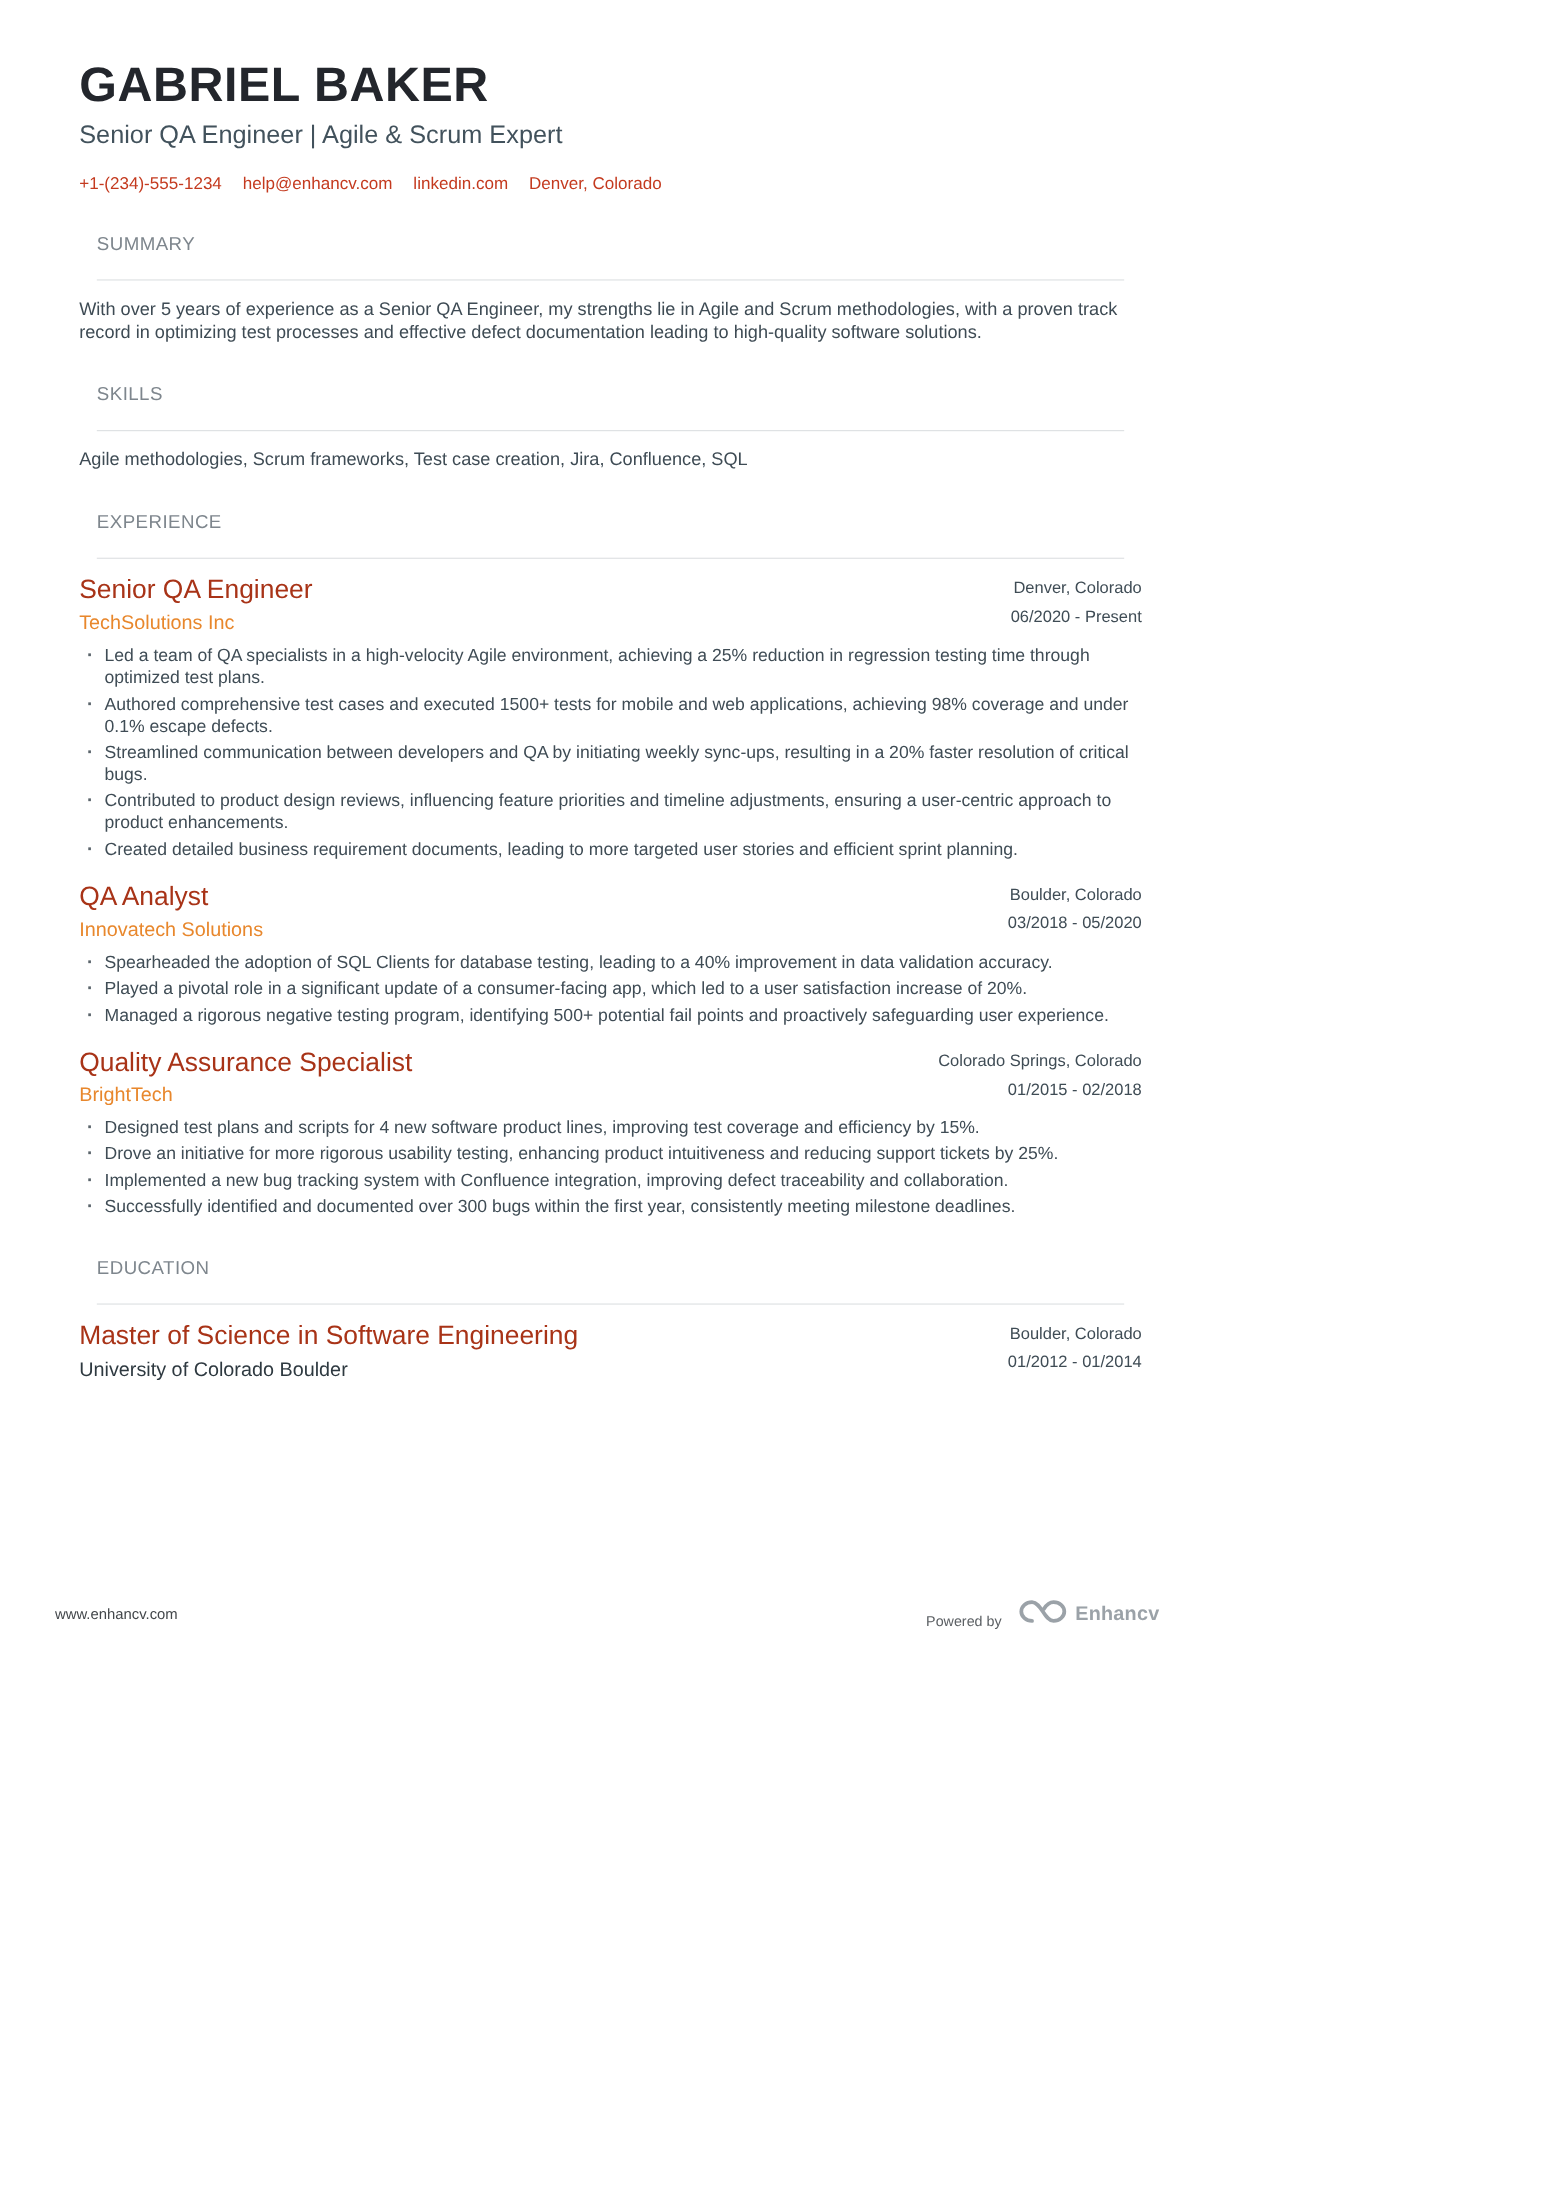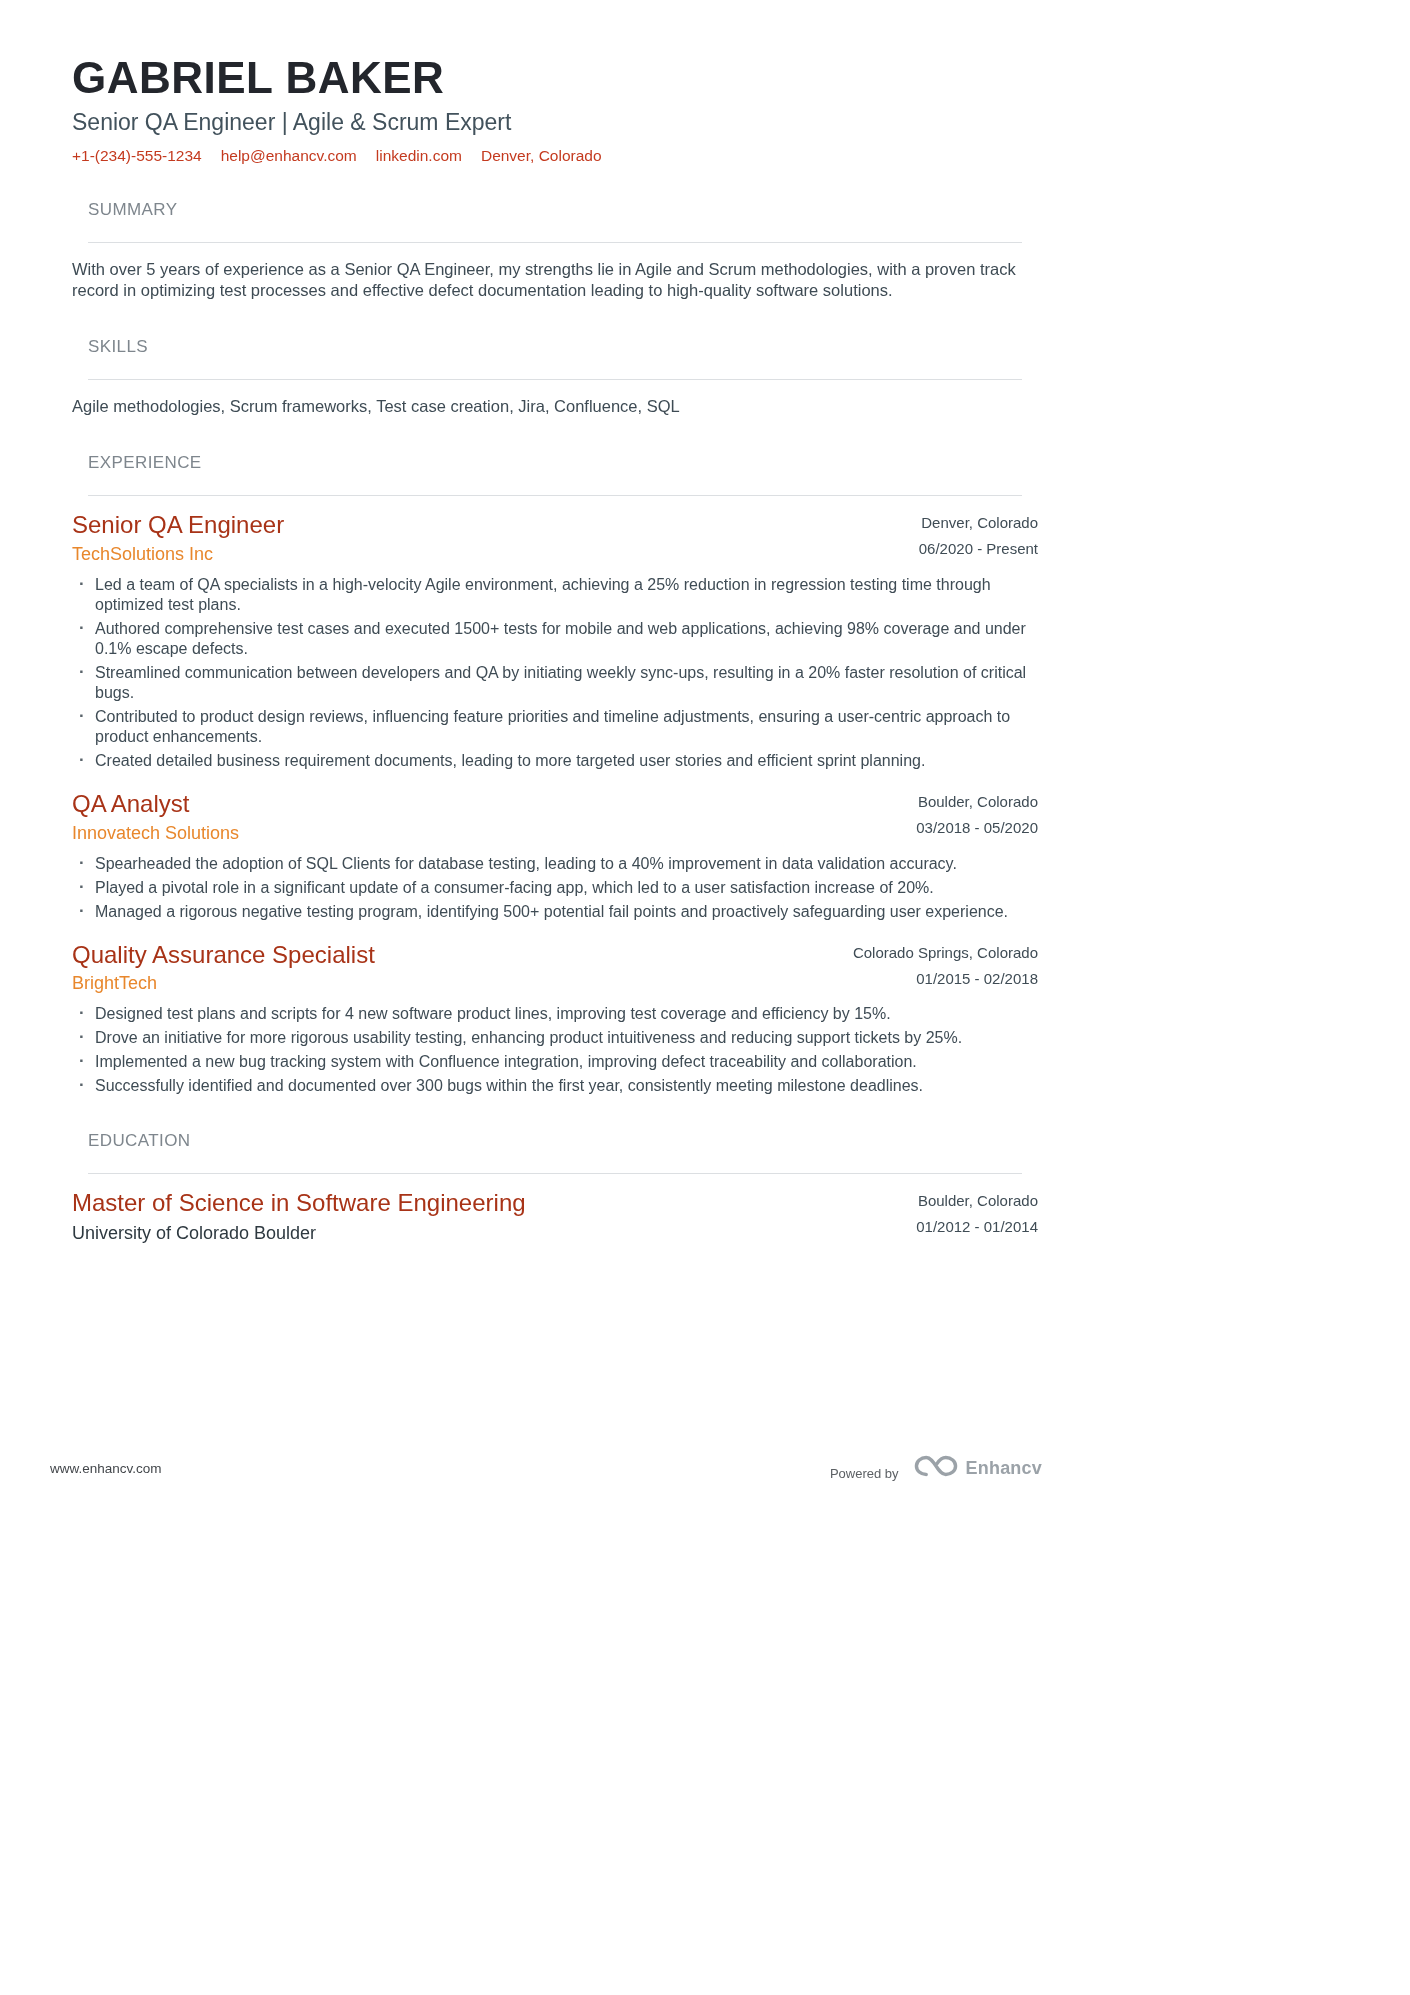--- a/index.html
+++ b/index.html
@@ -24,21 +24,21 @@
     font-weight: bold;
     letter-spacing: 0.5px;
     color: #23262c;
   }
   .headline {
     margin-top: 7px;
     font-size: 23px;
     color: #42525c;
   }
   .contact {
-    margin-top: 11px;
+    margin-top: 23px;
     display: flex;
     gap: 19px;
     font-size: 15.5px;
     color: #c43a1f;
   }
   .section { margin-top: 35px; }
   .sec-h {
     margin: 16px;
     font-size: 17px;
     font-weight: normal;
@@ -104,21 +104,21 @@
     position: absolute;
     left: 7px;
     top: -1px;
     color: #5a646b;
     font-weight: bold;
     font-size: 17px;
   }
   .footer {
     position: absolute;
     left: 50px;
-    right: 368px;
+    right: 356px;
     bottom: 32px;
     display: flex;
     justify-content: space-between;
     align-items: center;
   }
   .site {
     font-size: 13.5px;
     color: #43474b;
   }
   .powered {

